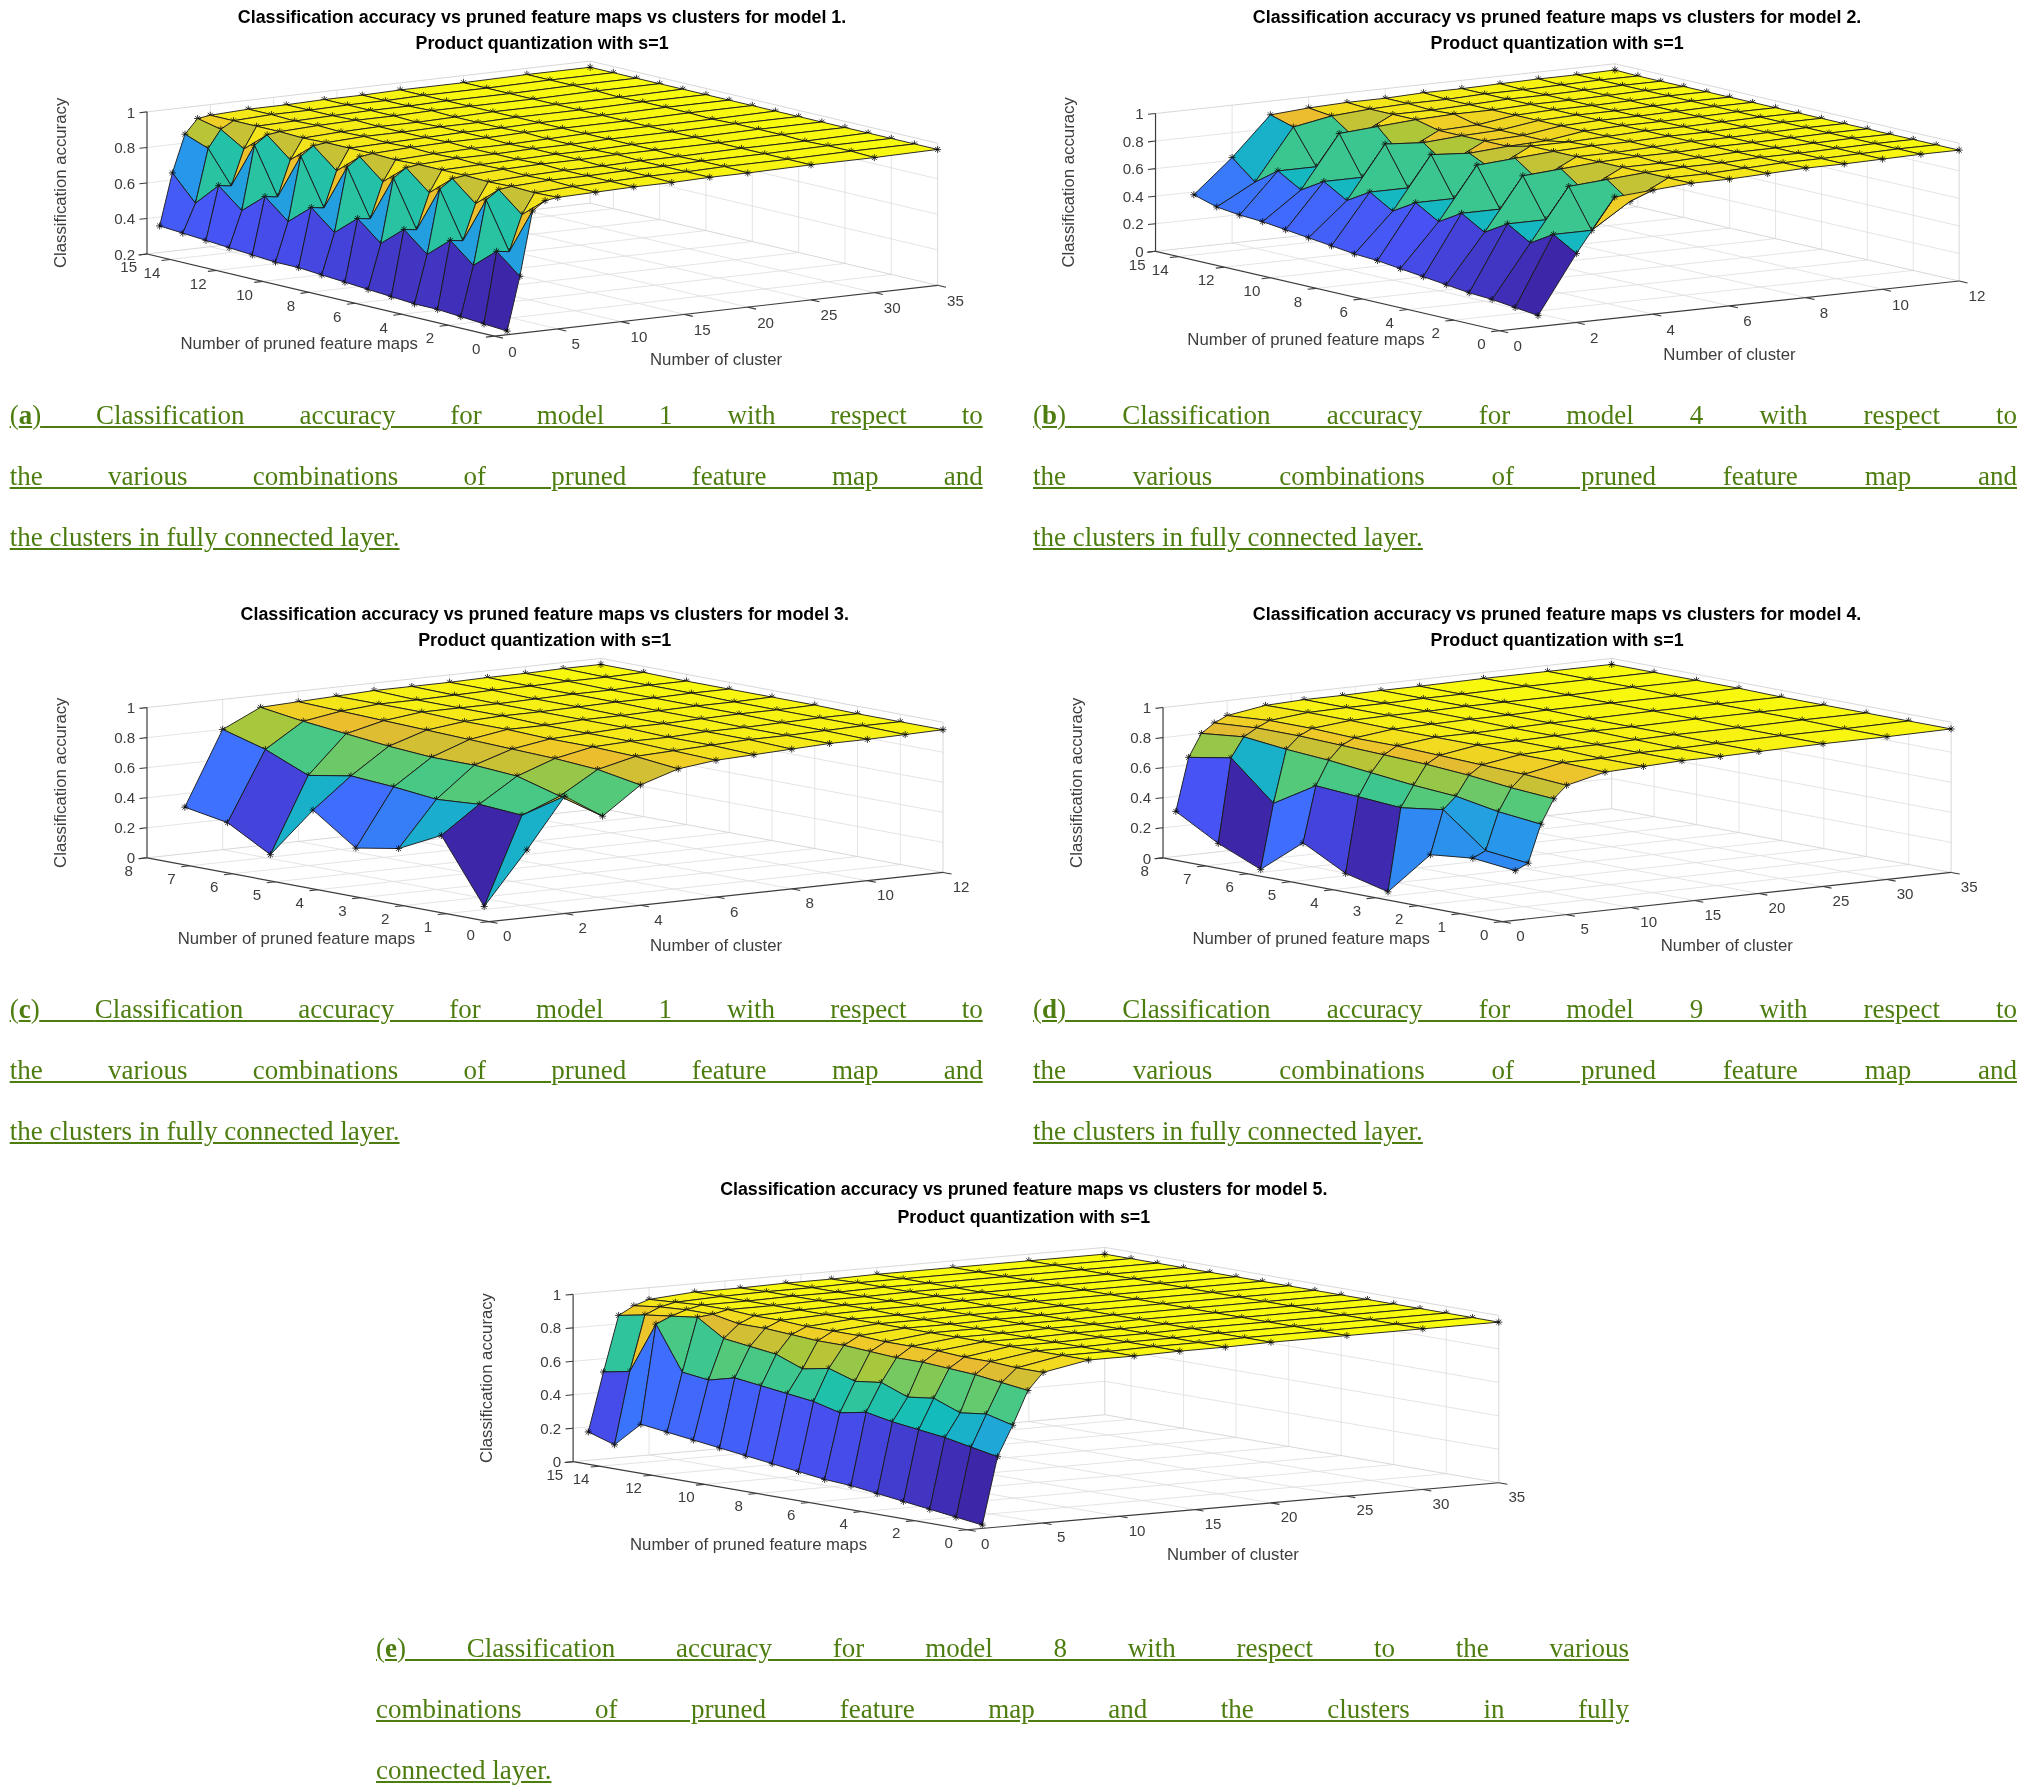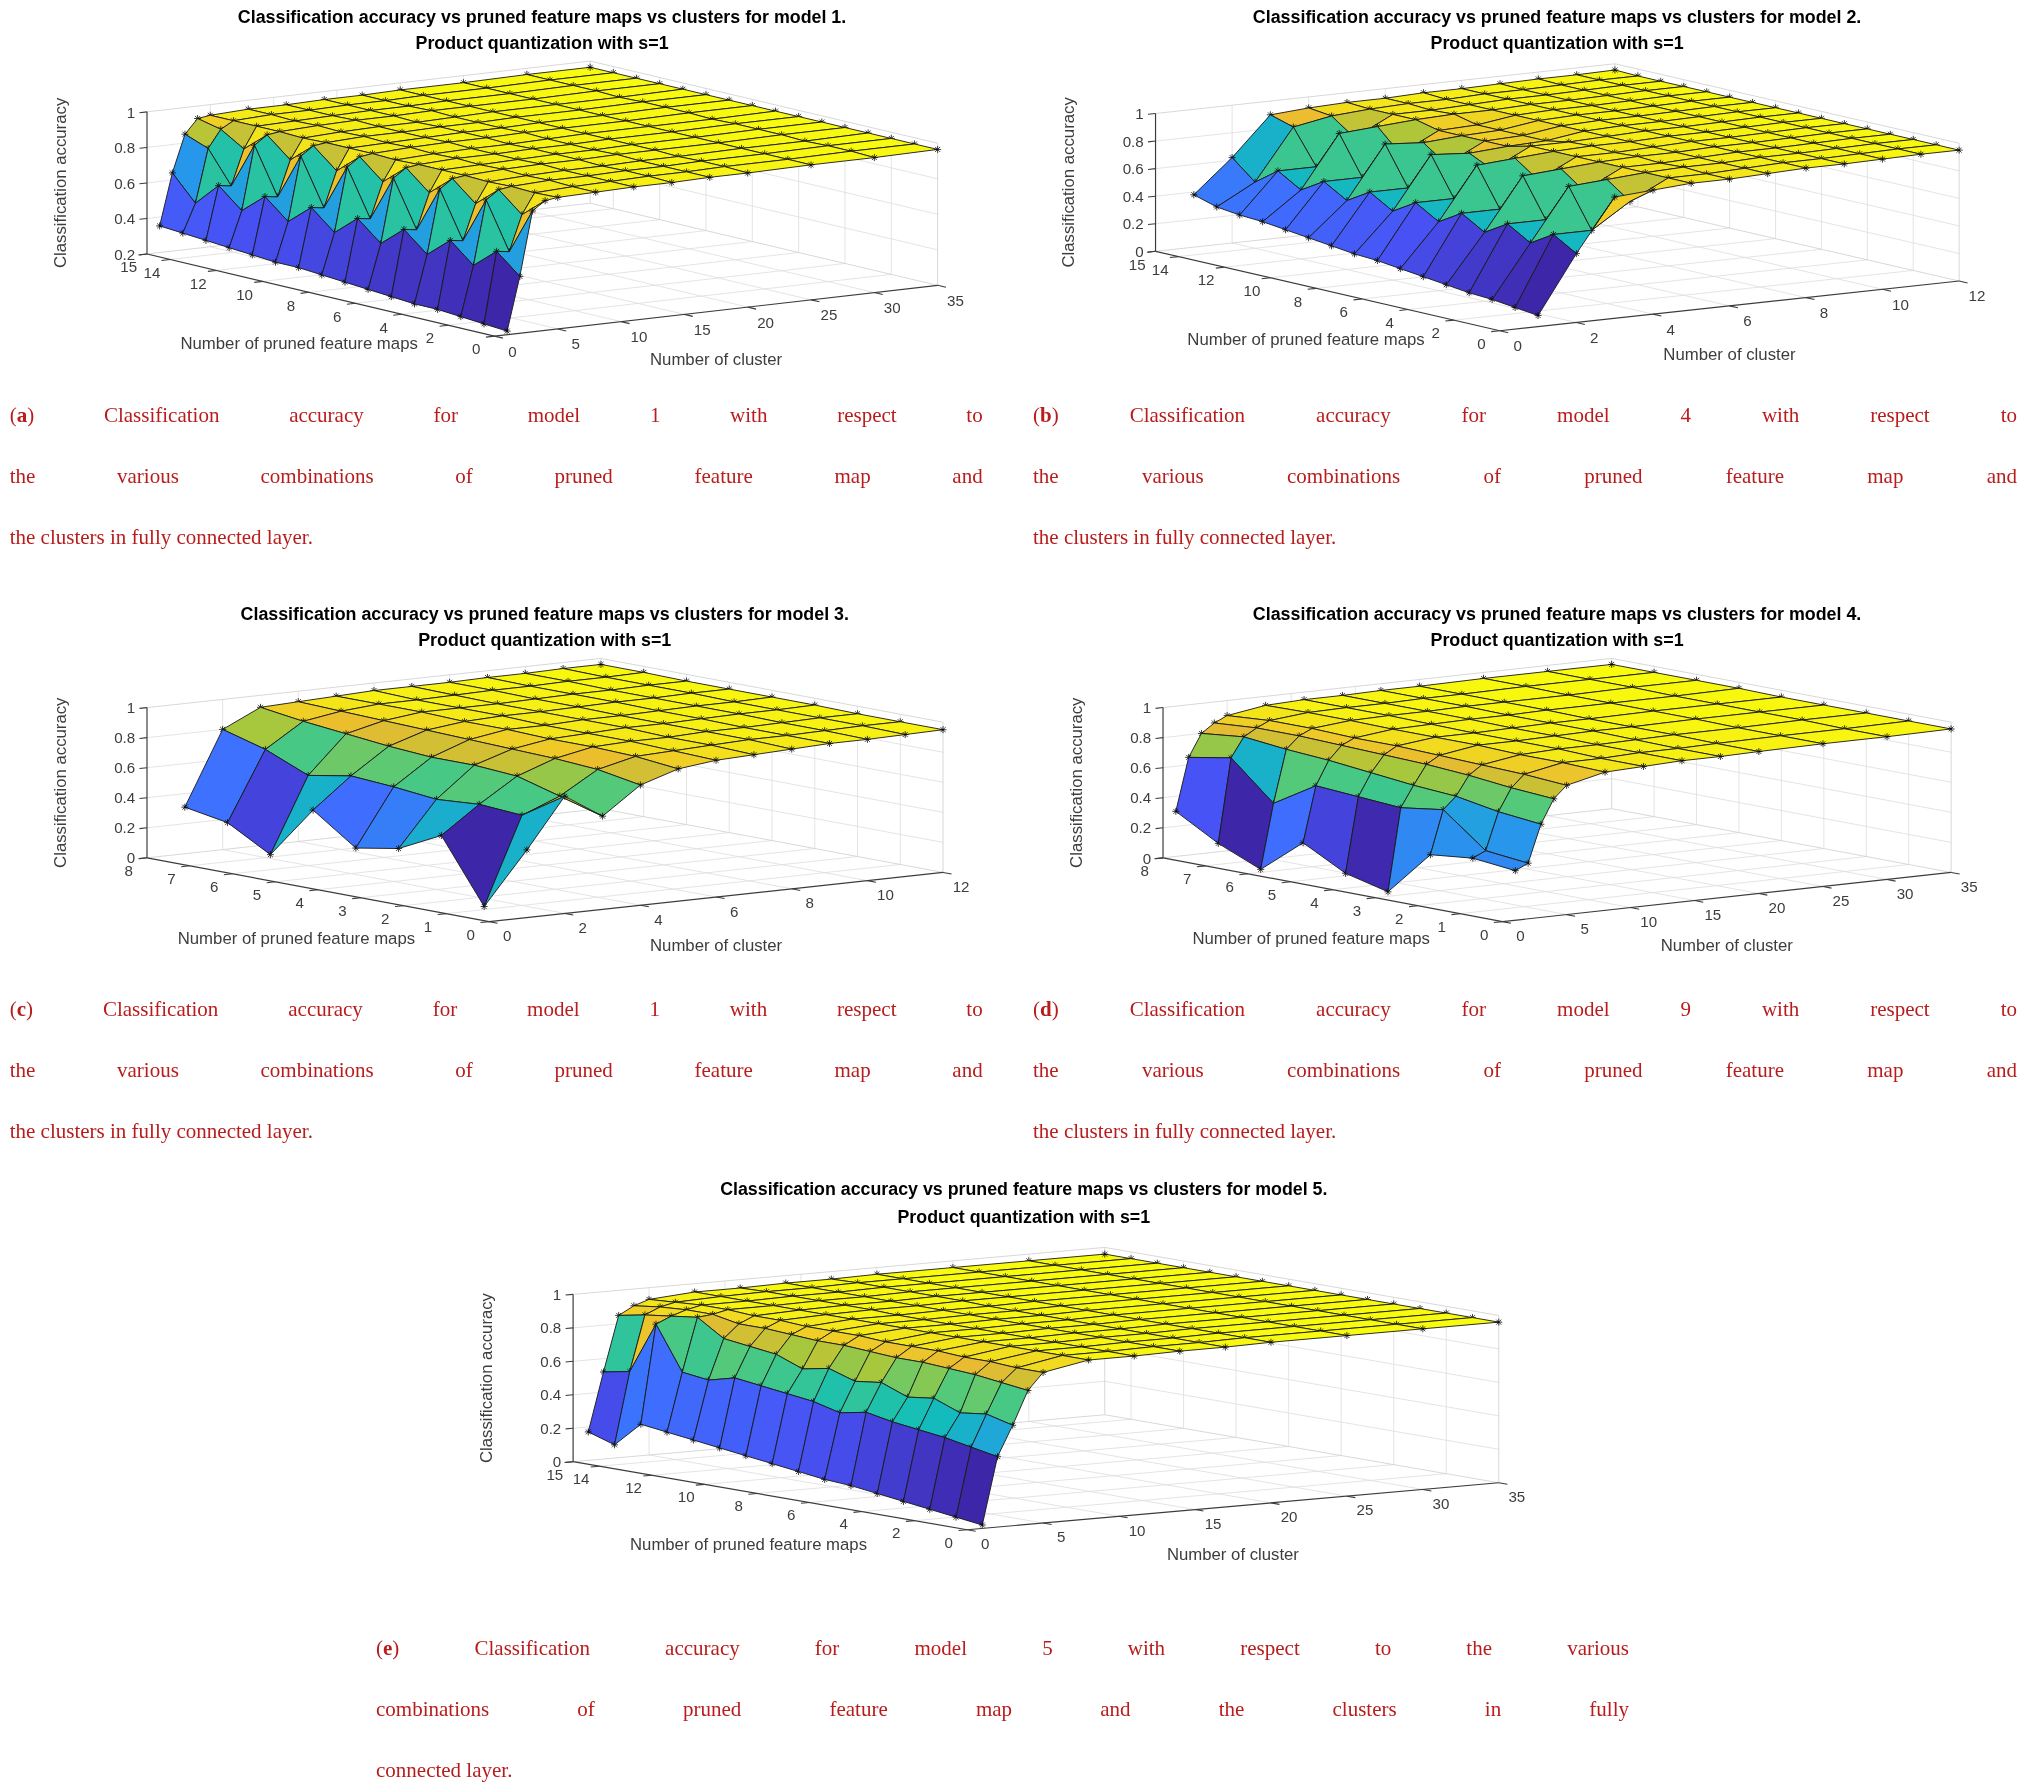--- a/index.html
+++ b/index.html
@@ -5,21 +5,21 @@
   html,body{margin:0;padding:0;background:#ffffff;}
   #figure{position:relative;width:2035px;height:1788px;background:#ffffff;overflow:hidden;
           font-family:"Liberation Sans",sans-serif;}
   .plot{position:absolute;}
   .plot svg{display:block;}
   .plot-a{left:0px;top:0px;}
   .plot-b{left:1016px;top:0px;}
   .plot-c{left:0px;top:594px;}
   .plot-d{left:1016px;top:594px;}
   .plot-e{left:459px;top:1167px;}
-  .caption{position:absolute;font-family:"Liberation Serif",serif;font-size:21px;color:#b91c1c;}
+  .caption{position:absolute;font-family:"Liberation Serif",serif;font-size:27px;color:#4d7c0f;text-decoration:underline;}
   .cap-line{height:61px;line-height:61px;}
   .just{text-align:justify;text-align-last:justify;}
   .cap-a{left:9.7px;top:385px;width:973px;}
   .cap-b{left:1033px;top:385px;width:984px;}
   .cap-c{left:9.7px;top:979px;width:973px;}
   .cap-d{left:1033px;top:979px;width:984px;}
   .cap-e{left:376px;top:1618px;width:1253px;}
   b.cl{font-weight:bold;}
 </style>
 </head>
@@ -2100,18 +2100,18 @@
 
   <div class="caption cap-d">
     <div class="cap-line just"><span>(</span><b class="cl">d</b><span>)</span>
       <span>Classification accuracy for model 9 with respect to</span></div>
     <div class="cap-line just">the various combinations of pruned feature map and</div>
     <div class="cap-line">the clusters in fully connected layer.</div>
   </div>
 
   <div class="caption cap-e">
     <div class="cap-line just"><span>(</span><b class="cl">e</b><span>)</span>
-      <span>Classification accuracy for model 5 with respect to the various</span></div>
+      <span>Classification accuracy for model 8 with respect to the various</span></div>
     <div class="cap-line just">combinations of pruned feature map and the clusters in fully</div>
     <div class="cap-line">connected layer.</div>
   </div>
 </div>
 
 
 </body></html>

